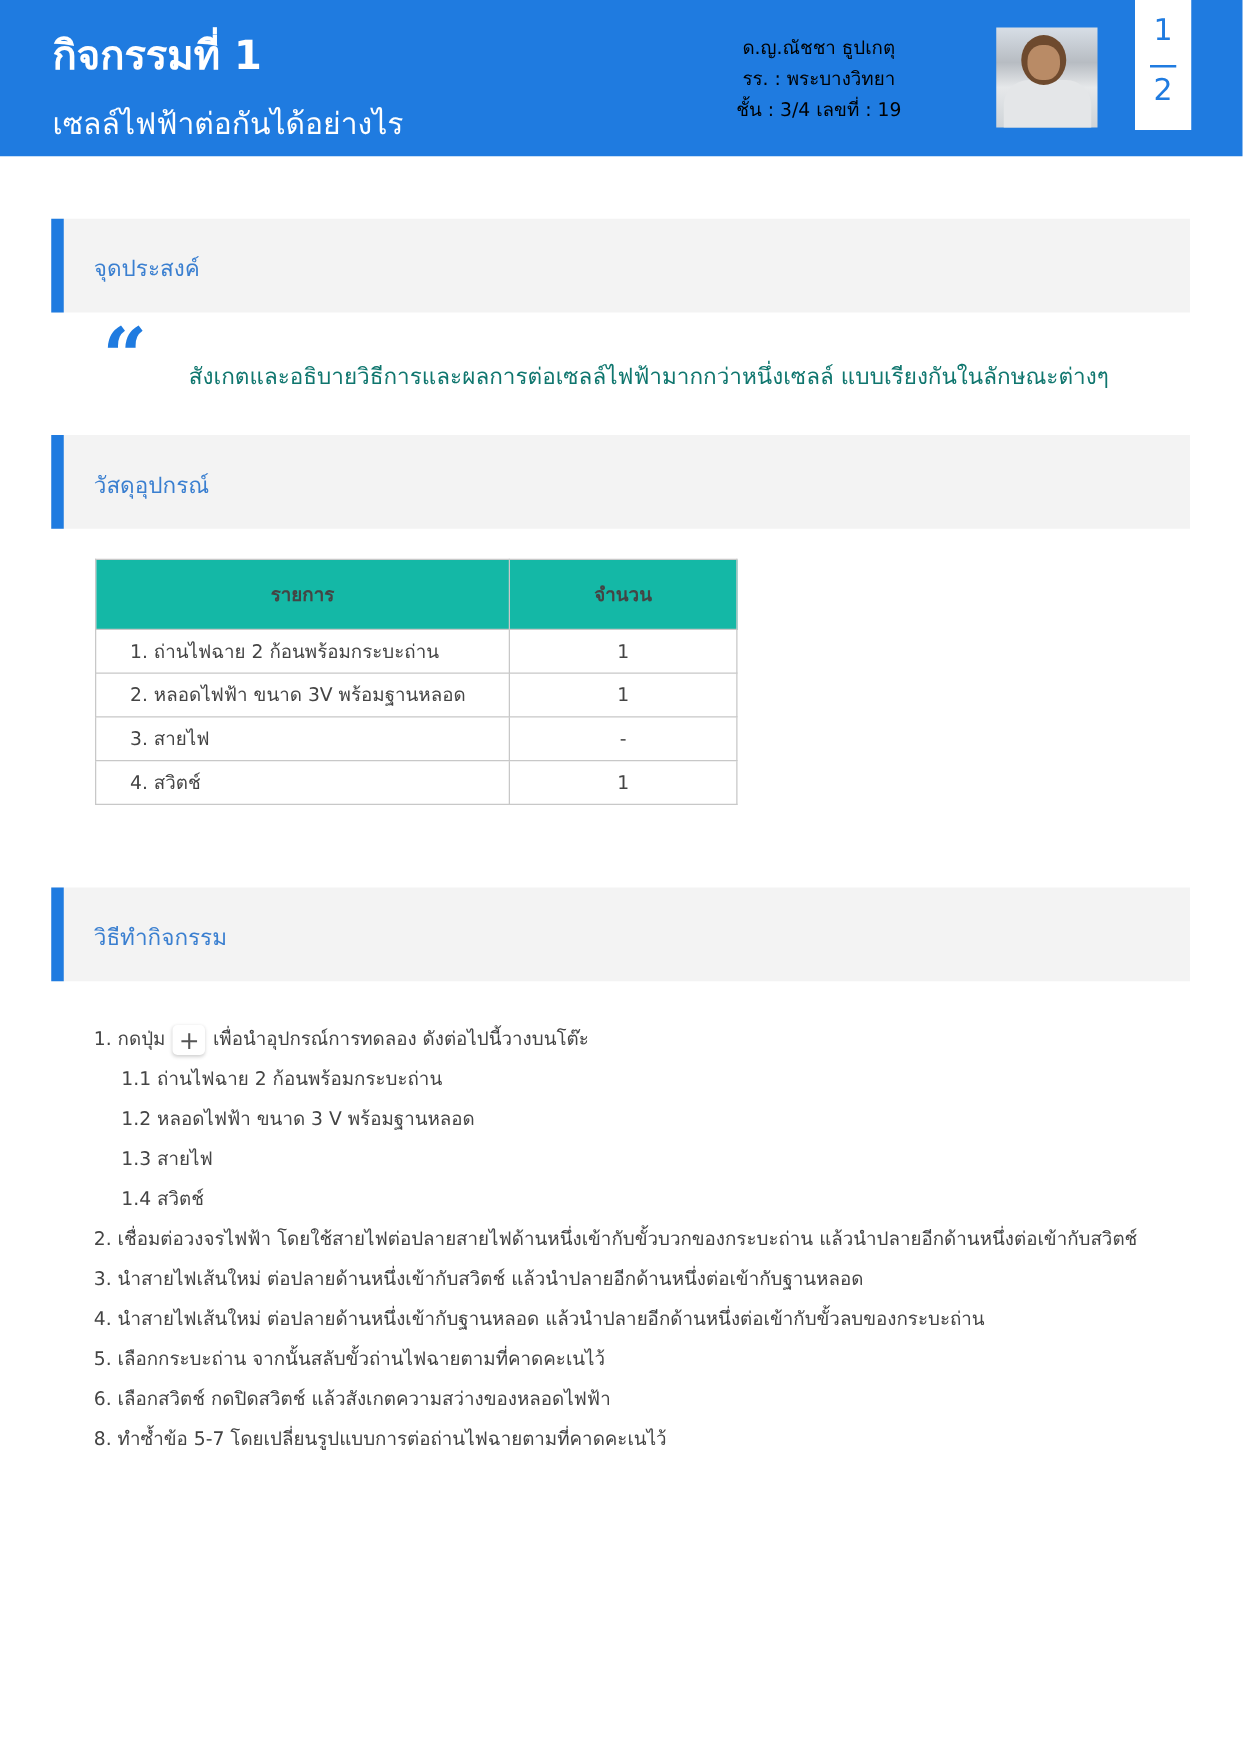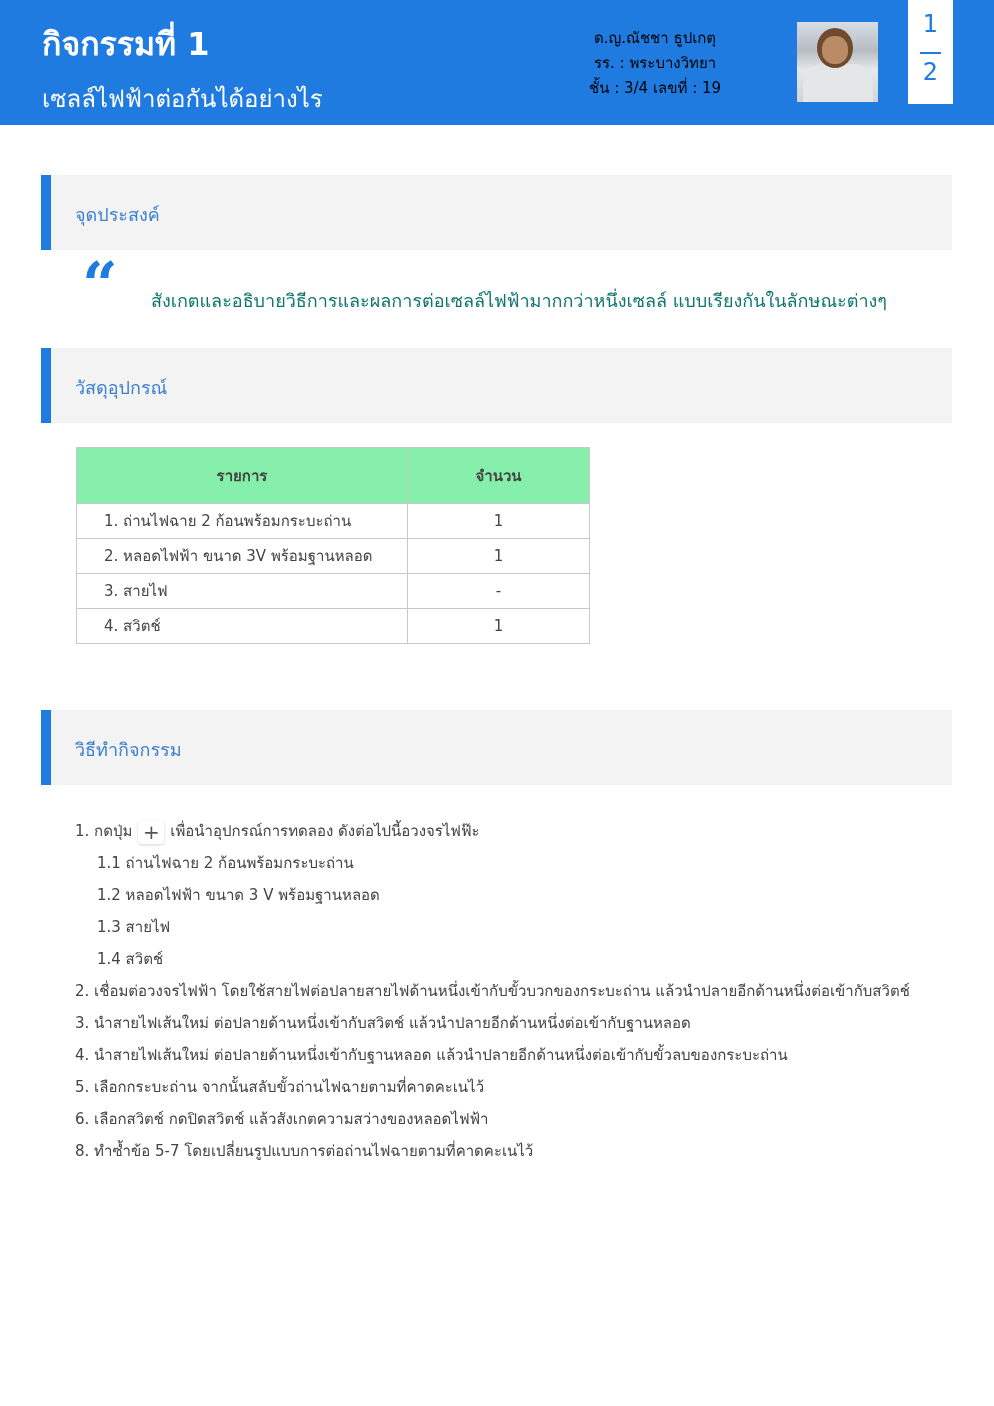--- a/index.html
+++ b/index.html
@@ -16,21 +16,21 @@
   .pagebox .cur { position:absolute; left:0; top:10px; width:45px; text-align:center; font-size:24px; color:#1f7be0; }
   .pagebox .line { position:absolute; left:12px; top:52px; width:21px; height:2px; background:#1f7be0; }
   .pagebox .tot { position:absolute; left:0; top:58px; width:45px; text-align:center; font-size:24px; color:#1f7be0; }
   .section { position:absolute; left:41px; width:911px; height:75px; background:#f3f3f3; }
   .section .bar { position:absolute; left:0; top:0; width:10px; height:100%; background:#1f7be0; }
   .section .label { position:absolute; left:34px; top:25px; font-size:18px; color:#3a7fd0; }
   .quote-mark { position:absolute; left:82px; top:254px; font-size:62px; font-weight:bold; color:#1f7be0; font-family:"DejaVu Serif", serif; line-height:1; }
   .objective { position:absolute; left:151px; top:286px; font-size:18px; color:#0f766e; }
   table.mat { position:absolute; left:76px; top:447px; border-collapse:collapse; font-size:15px; color:#444; }
   table.mat th, table.mat td { border:1px solid #c8c8c8; }
-  table.mat th { background:#86efac; height:53px; font-weight:bold; font-size:15px; }
+  table.mat th { background:#14b8a6; height:53px; font-weight:bold; font-size:15px; }
   table.mat td { height:32px; }
   table.mat td.item { width:300px; padding-left:27px; text-align:left; }
   table.mat td.qty { width:179px; text-align:center; }
   .steps { position:absolute; left:75px; top:815px; font-size:15px; color:#444; line-height:32px; }
   .steps .sub { padding-left:22px; }
   .btn-icon { display:inline-block; vertical-align:middle; width:26px; height:24px; border-radius:4px; box-shadow:0 1px 3px rgba(0,0,0,0.18); background:#fff; text-align:center; line-height:24px; font-size:20px; color:#555; margin:0 6px; }
 </style>
 </head>
 <body>
 
@@ -93,21 +93,21 @@
   </tbody>
 </table>
 
 <div class="section" style="top:710px;">
   <div class="bar"></div>
   <div class="label">วิธีทำกิจกรรม</div>
 </div>
 
 <div class="steps">
   <div>
-    <span>1. กดปุ่ม</span><span class="btn-icon">+</span><span>เพื่อนำอุปกรณ์การทดลอง ดังต่อไปนี้อวงจรไฟฟ๊ะ</span>
+    <span>1. กดปุ่ม</span><span class="btn-icon">+</span><span>เพื่อนำอุปกรณ์การทดลอง ดังต่อไปนี้วางบนโต๊ะ</span>
   </div>
   <div class="sub">1.1 ถ่านไฟฉาย 2 ก้อนพร้อมกระบะถ่าน</div>
   <div class="sub">1.2 หลอดไฟฟ้า ขนาด 3 V พร้อมฐานหลอด</div>
   <div class="sub">1.3 สายไฟ</div>
   <div class="sub">1.4  สวิตช์</div>
   <div>2. เชื่อมต่อวงจรไฟฟ้า โดยใช้สายไฟต่อปลายสายไฟด้านหนึ่งเข้ากับขั้วบวกของกระบะถ่าน แล้วนำปลายอีกด้านหนึ่งต่อเข้ากับสวิตช์</div>
   <div>3. นำสายไฟเส้นใหม่ ต่อปลายด้านหนึ่งเข้ากับสวิตช์ แล้วนำปลายอีกด้านหนึ่งต่อเข้ากับฐานหลอด</div>
   <div>4. นำสายไฟเส้นใหม่ ต่อปลายด้านหนึ่งเข้ากับฐานหลอด แล้วนำปลายอีกด้านหนึ่งต่อเข้ากับขั้วลบของกระบะถ่าน</div>
   <div>5. เลือกกระบะถ่าน จากนั้นสลับขั้วถ่านไฟฉายตามที่คาดคะเนไว้</div>
   <div>6. เลือกสวิตช์ กดปิดสวิตช์ แล้วสังเกตความสว่างของหลอดไฟฟ้า</div>

